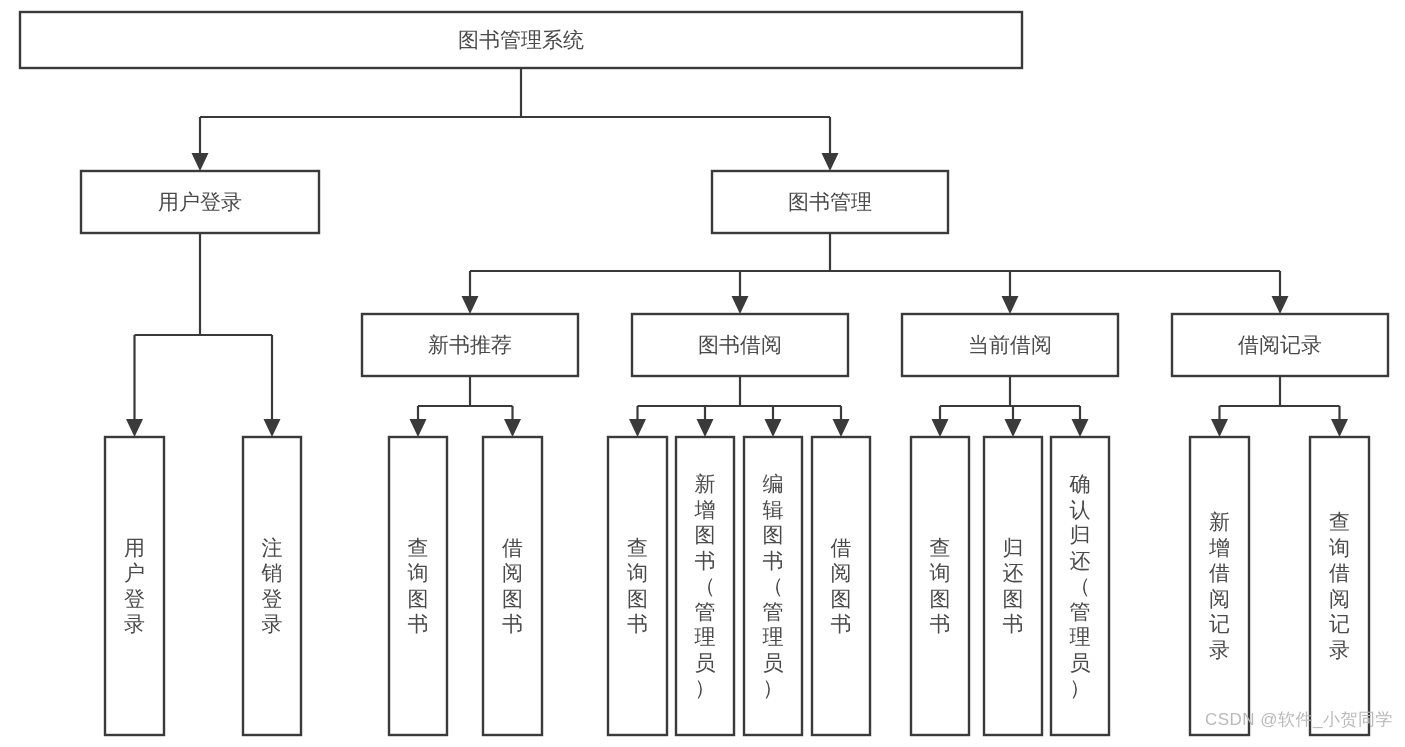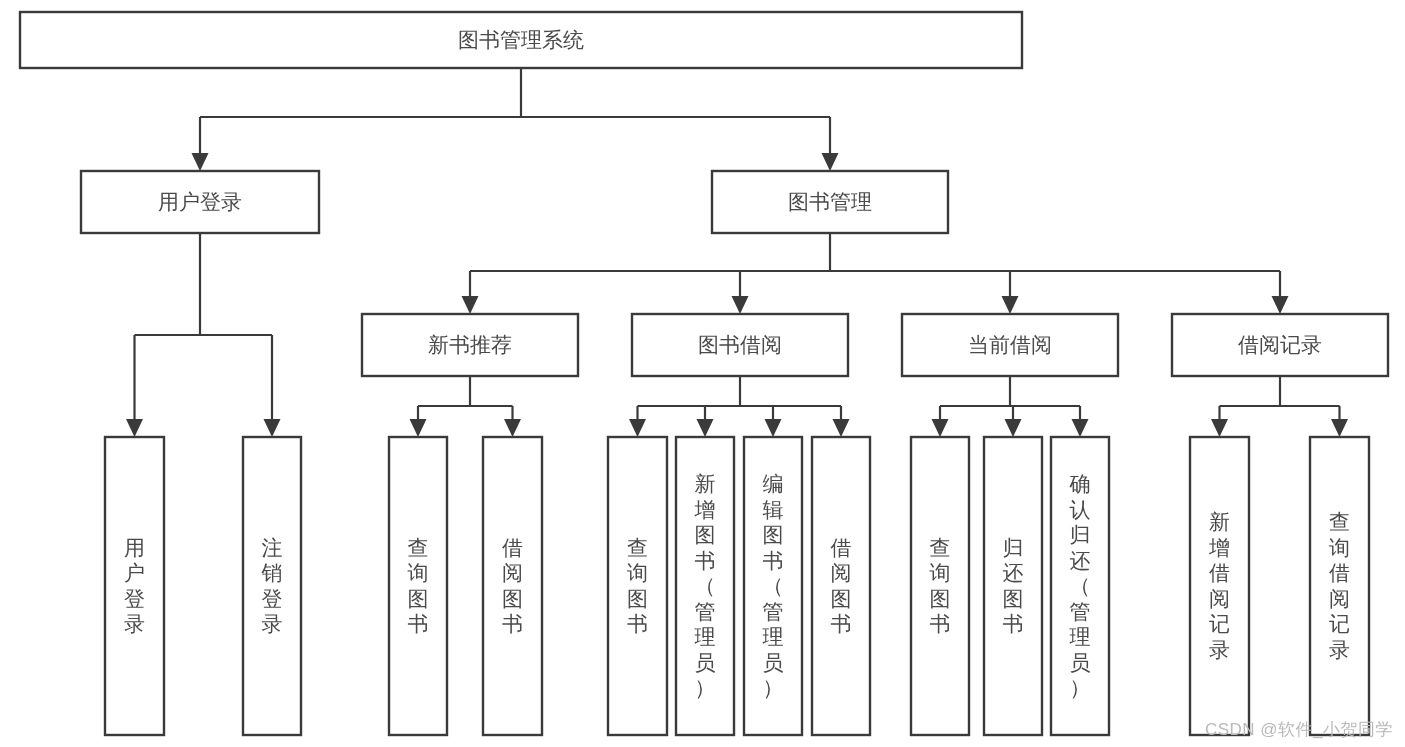--- a/index.html
+++ b/index.html
@@ -49,21 +49,21 @@
   }
   .node-label-v {
     fill: #4a4a4a;
     font-family: "Liberation Sans", "DejaVu Sans", sans-serif;
     font-size: 21px;
     text-anchor: middle;
   }
   .watermark {
     position: absolute;
     right: 12px;
-    bottom: 6px;
+    bottom: 16px;
     font-family: "Liberation Sans", "DejaVu Sans", sans-serif;
     font-size: 17px;
     color: #b9b9b9;
     letter-spacing: 0.5px;
     white-space: nowrap;
   }
 </style>
 </head>
 <body>
 

